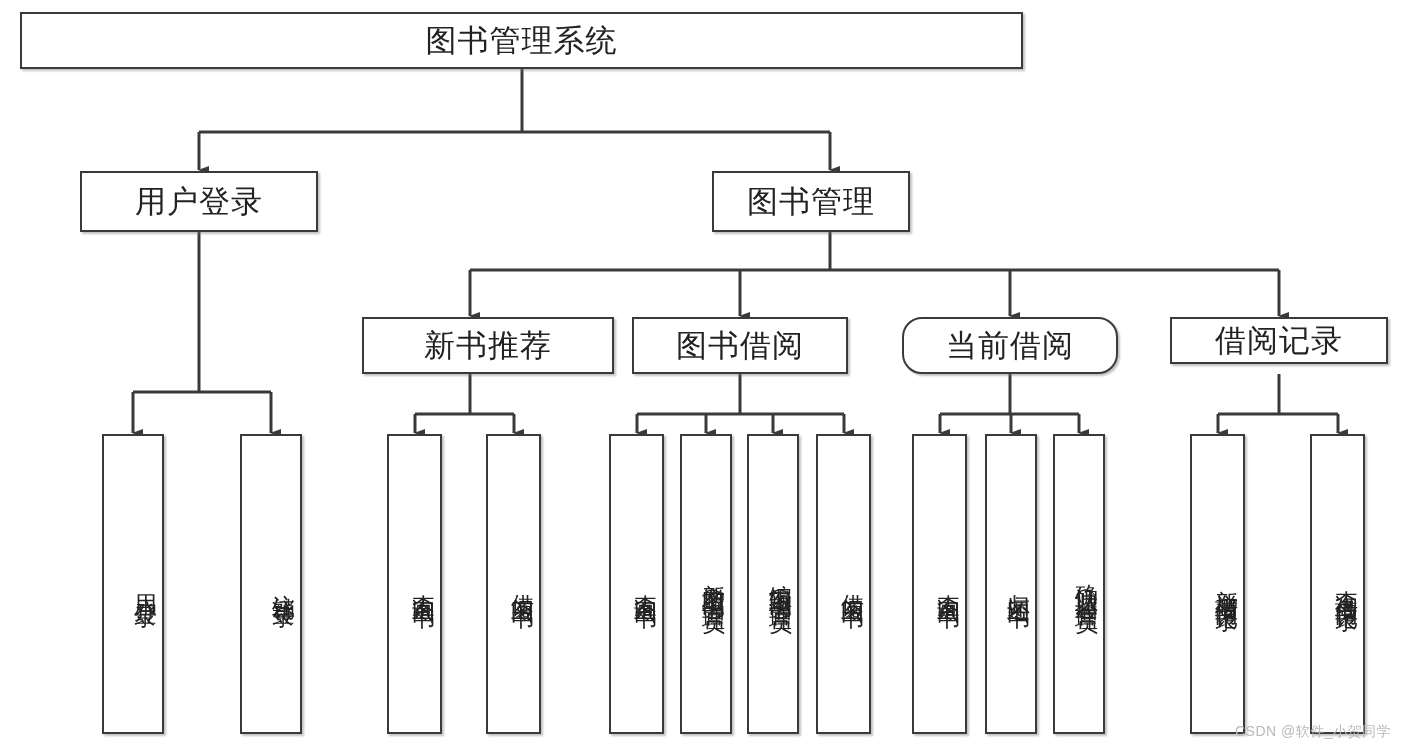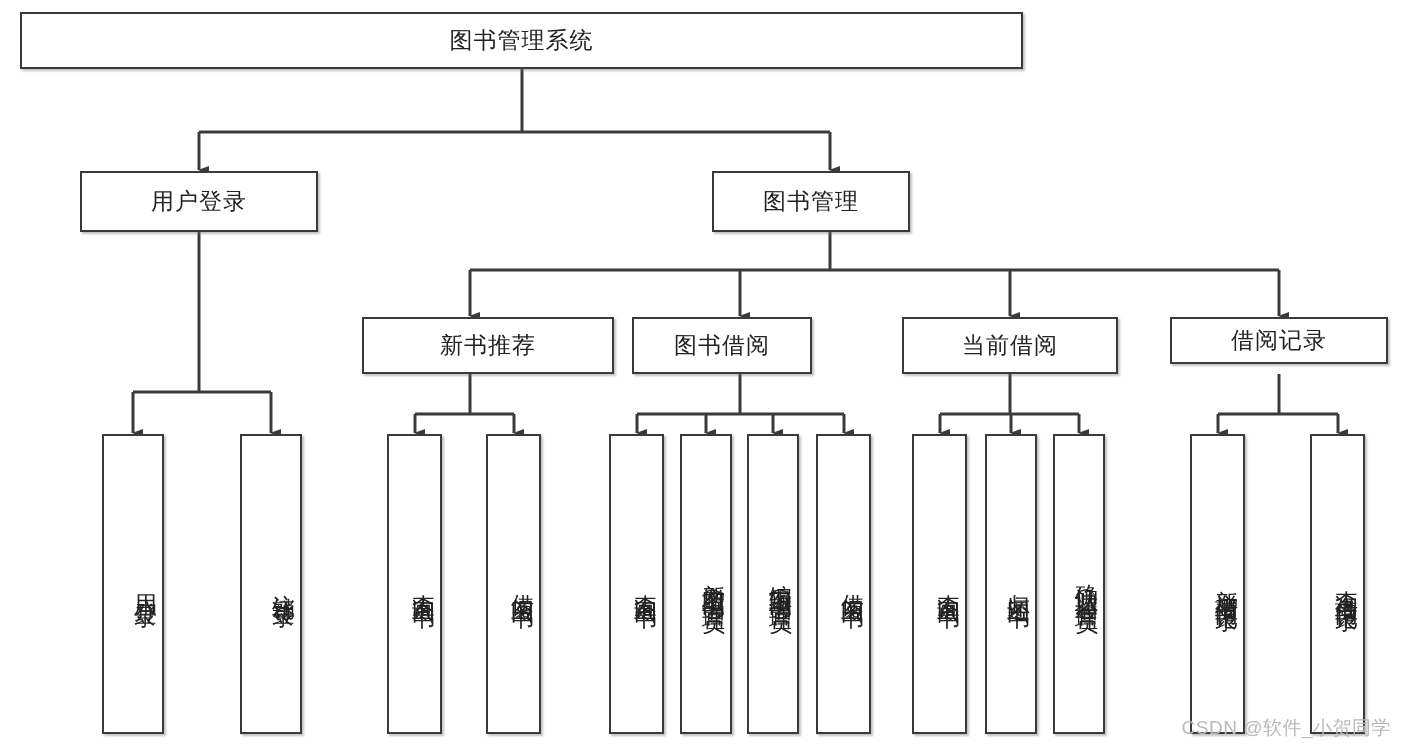--- a/index.html
+++ b/index.html
@@ -31,42 +31,42 @@
     background: #ffffff;
     border: 2px solid #3a3a3a;
     box-shadow: 2px 2px 2px rgba(120,120,120,0.45);
     display: flex;
     align-items: center;
     justify-content: center;
     color: #222222;
     text-align: center;
   }
   .node.horiz {
-    font-size: 23px;
+    font-size: 31px;
     letter-spacing: 1px;
   }
   .node.vert {
     font-size: 23px;
     writing-mode: vertical-rl;
     text-orientation: upright;
     letter-spacing: 4px;
     padding: 10px 0;
     align-items: flex-start;
     justify-content: center;
   }
   .node.vert .label {
     writing-mode: vertical-rl;
     text-orientation: upright;
     white-space: nowrap;
   }
   .watermark {
     position: absolute;
     right: 14px;
     bottom: 6px;
-    font-size: 19px;
+    font-size: 14px;
     color: #b9b9b9;
     white-space: nowrap;
     letter-spacing: 0.5px;
   }
 </style>
 </head>
 <body>
 
 <div id="canvas">
 
@@ -120,24 +120,24 @@
   <div class="node horiz" style="left: 80px; top: 171px; width: 238px; height: 61px;">
     <span class="label">用户登录</span>
   </div>
   <div class="node horiz" style="left: 712px; top: 171px; width: 198px; height: 61px;">
     <span class="label">图书管理</span>
   </div>
 
   <div class="node horiz" style="left: 362px; top: 317px; width: 252px; height: 57px;">
     <span class="label">新书推荐</span>
   </div>
-  <div class="node horiz" style="left: 632px; top: 317px; width: 180px; height: 57px;">
+  <div class="node horiz" style="left: 632px; top: 317px; width: 216px; height: 57px;">
     <span class="label">图书借阅</span>
   </div>
-  <div class="node horiz" style="left: 902px; top: 317px; width: 216px; height: 57px;">
+  <div class="node horiz" style="left: 902px; top: 317px; width: 216px; height: 57px; border-radius: 20px;">
     <span class="label">当前借阅</span>
   </div>
   <div class="node horiz" style="left: 1170px; top: 317px; width: 218px; height: 47px;">
     <span class="label">借阅记录</span>
   </div>
 
   <div class="node vert" style="left: 102px; top: 434px; width: 62px; height: 300px;">
     <span class="label">用户登录</span>
   </div>
   <div class="node vert" style="left: 240px; top: 434px; width: 62px; height: 300px;">

